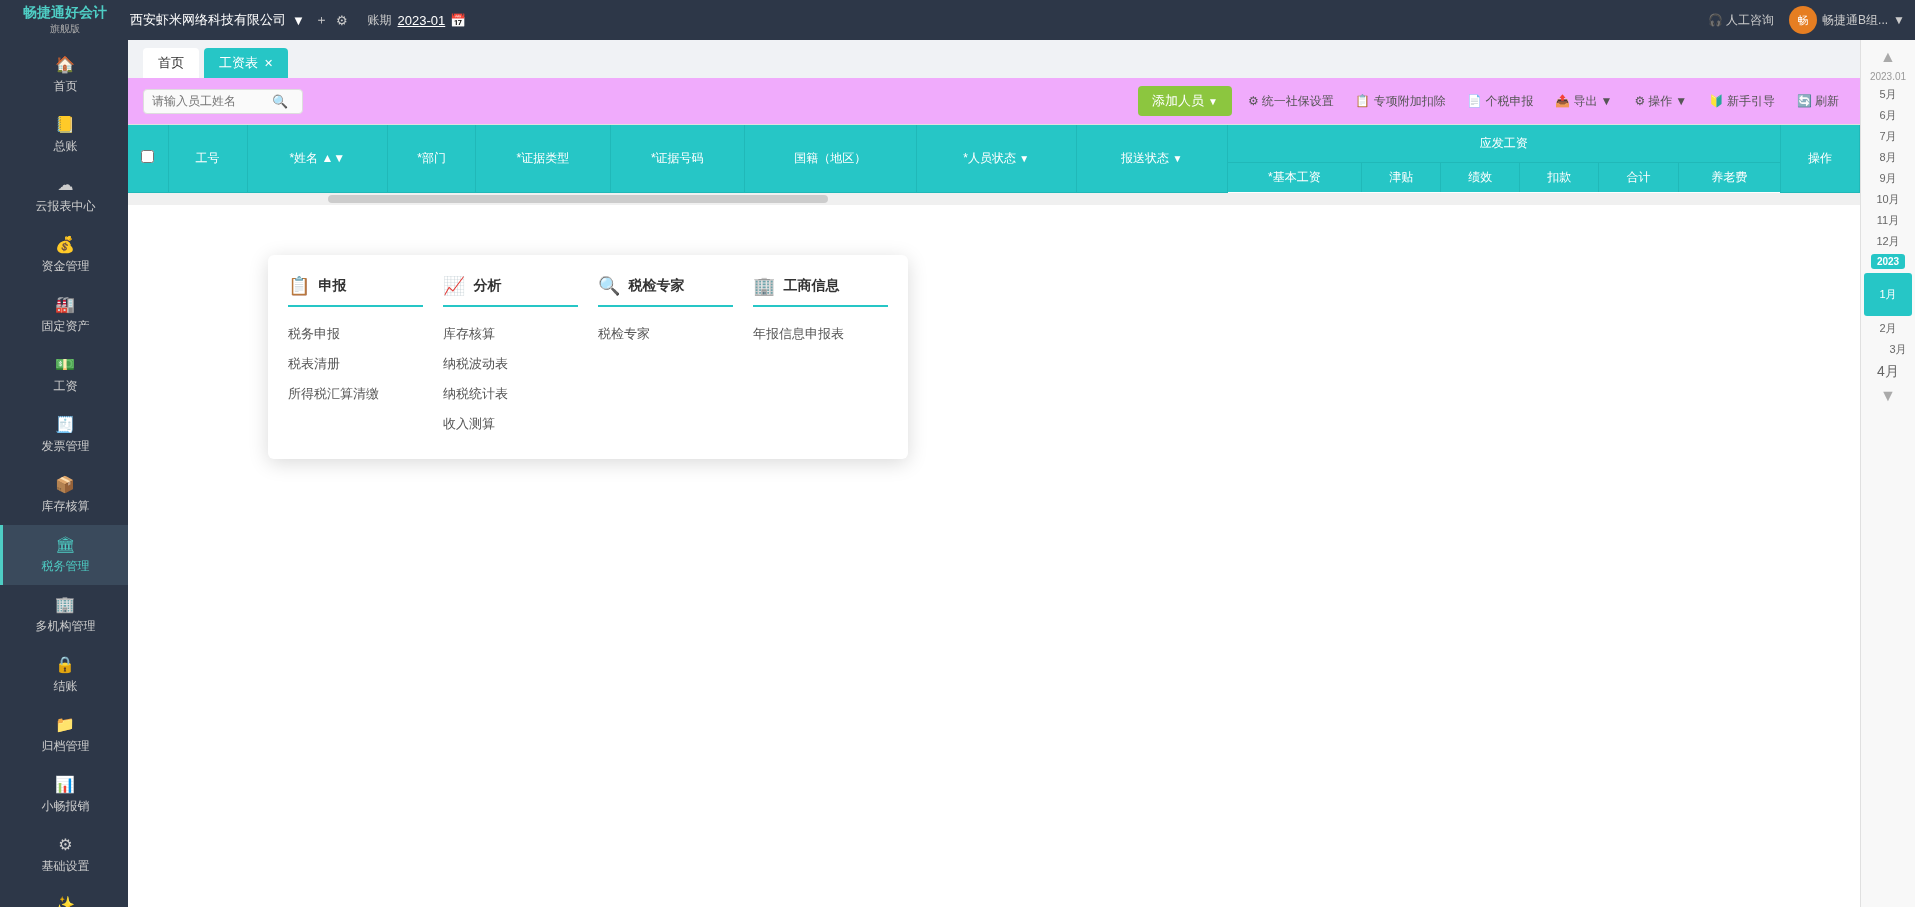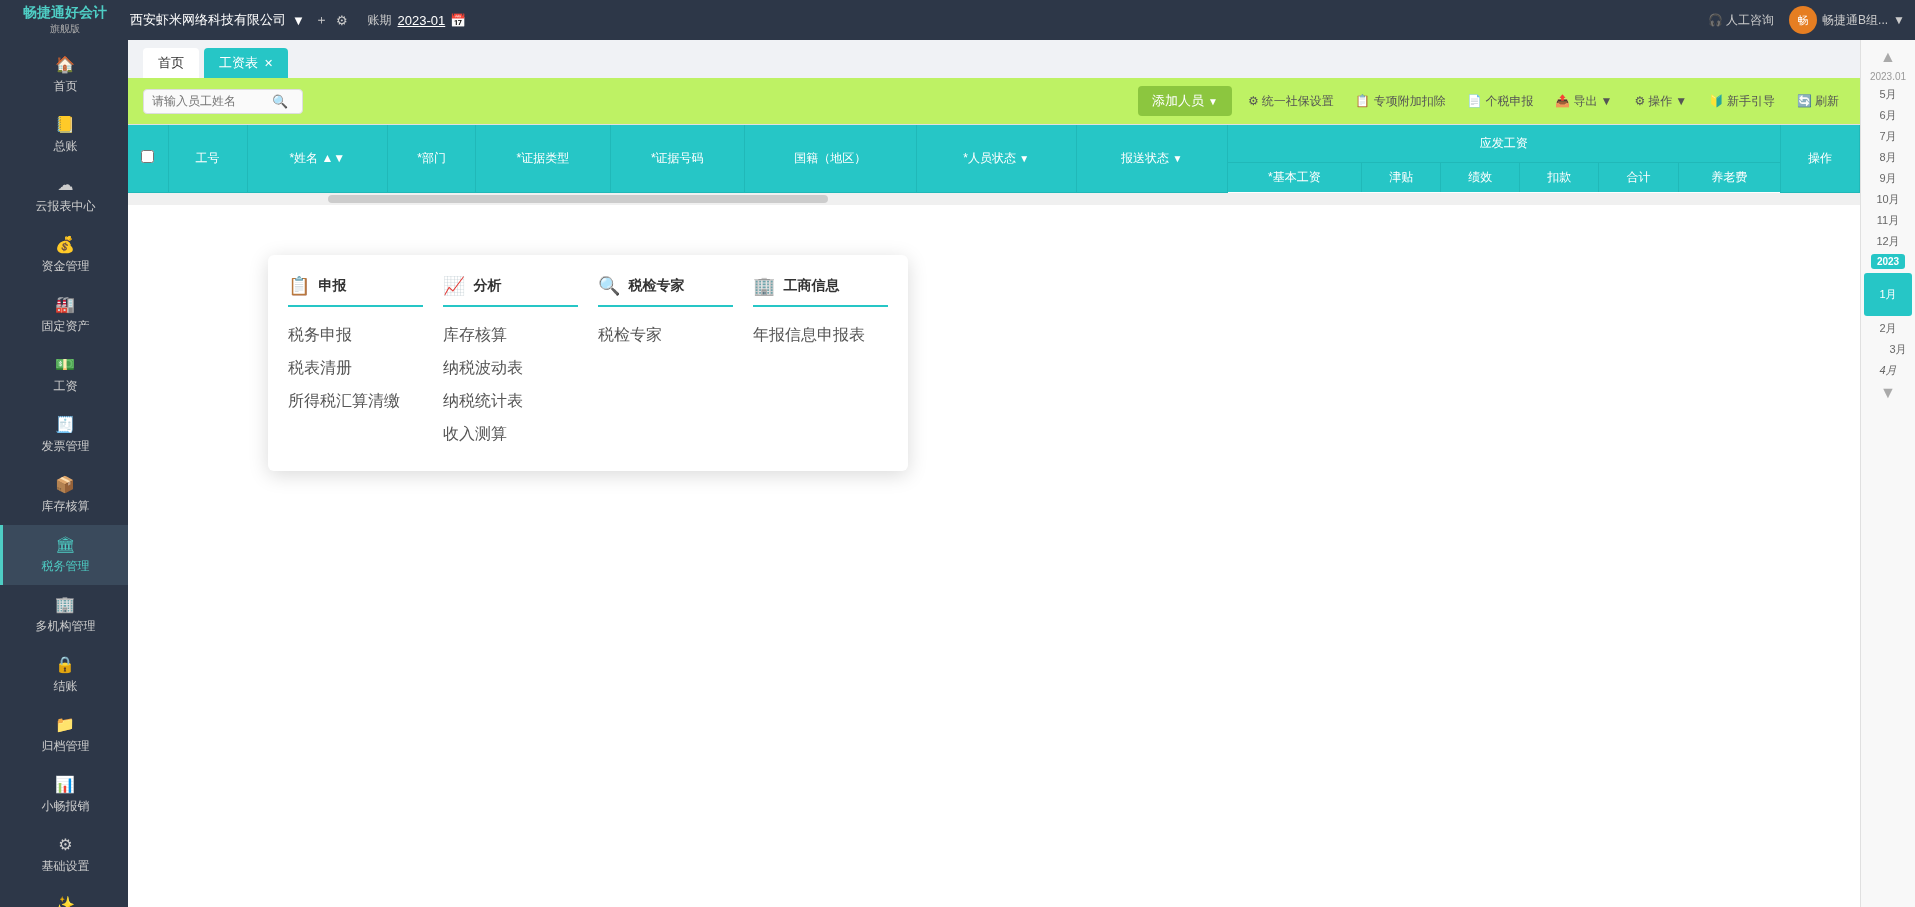--- a/index.html
+++ b/index.html
@@ -68,21 +68,21 @@
     .tab-item.active {
       background: #26c6c6; color: white;
       display: flex; align-items: center; gap: 6px;
     }
     .tab-close { cursor: pointer; font-size: 11px; }
     .tab-home { background: white; color: #333; }
 
     
     .toolbar {
       display: flex; align-items: center; padding: 8px 15px;
-      background: #bef264; gap: 10px; flex-shrink: 0;
+      background: #f0abfc; gap: 10px; flex-shrink: 0;
       border-bottom: 1px solid #e0e0e0;
     }
     .search-input-wrap {
       display: flex; align-items: center; border: 1px solid #ddd;
       border-radius: 4px; padding: 4px 8px; background: #fafafa; width: 160px;
     }
     .search-input-wrap input { border: none; outline: none; background: transparent; font-size: 12px; width: 120px; }
     .btn-add-person {
       background: #8cc63f; color: white; border: none; border-radius: 4px;
       padding: 6px 14px; cursor: pointer; font-size: 13px;
@@ -129,21 +129,21 @@
       display: grid; grid-template-columns: 1fr 1fr 1fr 1fr; gap: 20px;
     }
     .menu-section-title {
       display: flex; align-items: center; gap: 8px;
       font-size: 14px; color: #333; font-weight: bold;
       margin-bottom: 12px; padding-bottom: 8px;
       border-bottom: 2px solid #26c6c6;
     }
     .menu-section-icon { font-size: 18px; color: #26c6c6; }
     .menu-section-item {
-      padding: 6px 0; color: #555; cursor: pointer; font-size: 16px;
+      padding: 6px 0; color: #555; cursor: pointer; font-size: 13px;
     }
 
     
     .right-calendar {
       width: 55px; background: #f8f8f8; border-left: 1px solid #e0e0e0;
       display: flex; flex-direction: column; align-items: center;
       padding: 5px 0; overflow-y: auto; flex-shrink: 0;
     }
     .calendar-year {
       font-size: 10px; color: #26c6c6; font-weight: bold;
@@ -414,19 +414,19 @@
       <div style="font-size:11px; color:#666; padding:3px 0; cursor:pointer;">9月</div>
       <div style="font-size:11px; color:#666; padding:3px 0; cursor:pointer;">10月</div>
       <div style="font-size:11px; color:#666; padding:3px 0; cursor:pointer;">11月</div>
       <div style="font-size:11px; color:#666; padding:3px 0; cursor:pointer;">12月</div>
 
       <div class="calendar-year">2023</div>
 
       <div style="font-size:11px; color:white; padding:14px 6px; background:#26c6c6; border-radius:3px; cursor:pointer; margin:2px 0; text-align:center; width:90%;">1月</div>
       <div style="font-size:11px; color:#666; padding:3px 0; cursor:pointer;">2月</div>
       <div style="font-size:11px; color:#666; padding:3px 0; cursor:pointer;margin-left:20px;">3月</div>
-      <div style="font-size:11px; color:#666; padding:3px 0; cursor:pointer;font-style:italic;">4月</div>
+      <div style="font-size:14px; color:#666; padding:3px 0; cursor:pointer;">4月</div>
 
       <div class="calendar-nav">▼</div>
     </div>
 
   </div>
 </div>
 
 </body></html>

